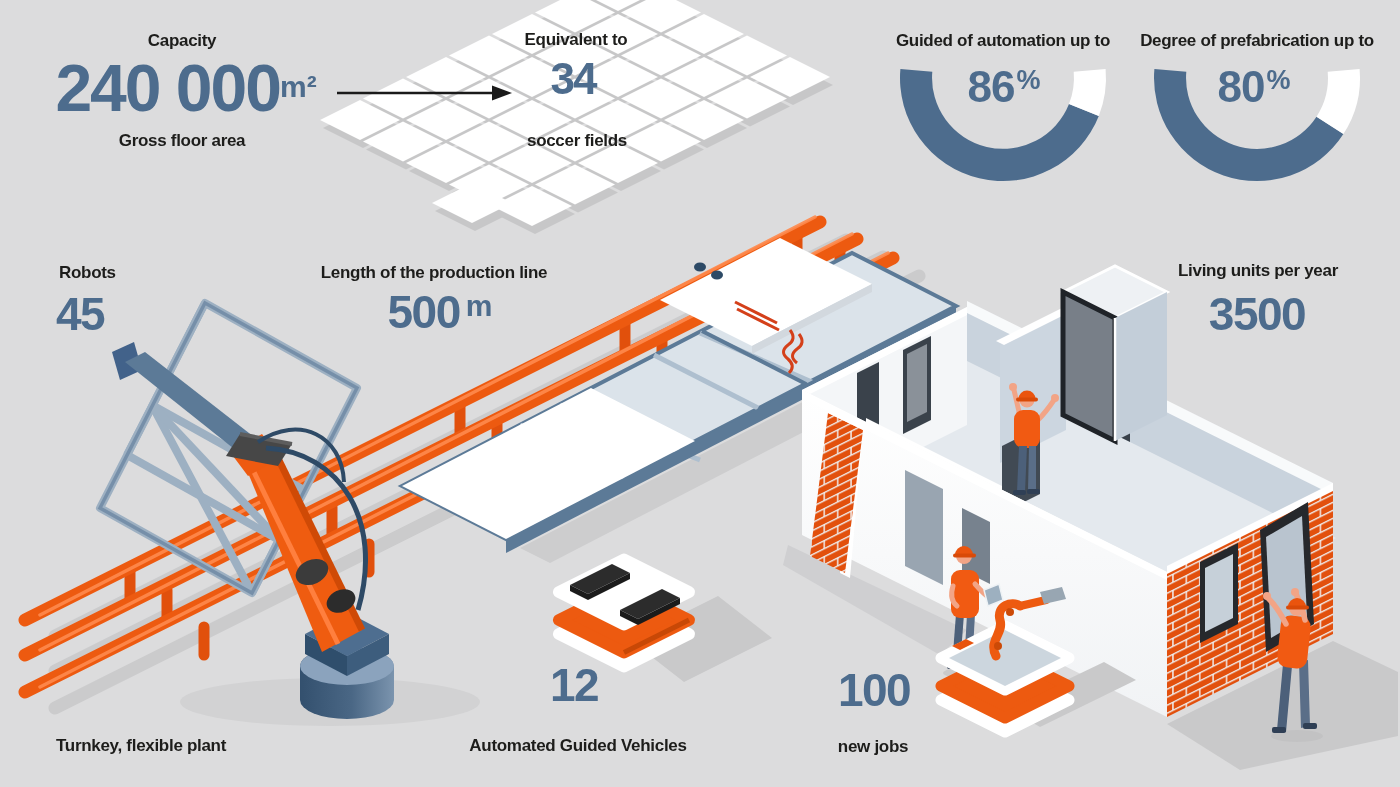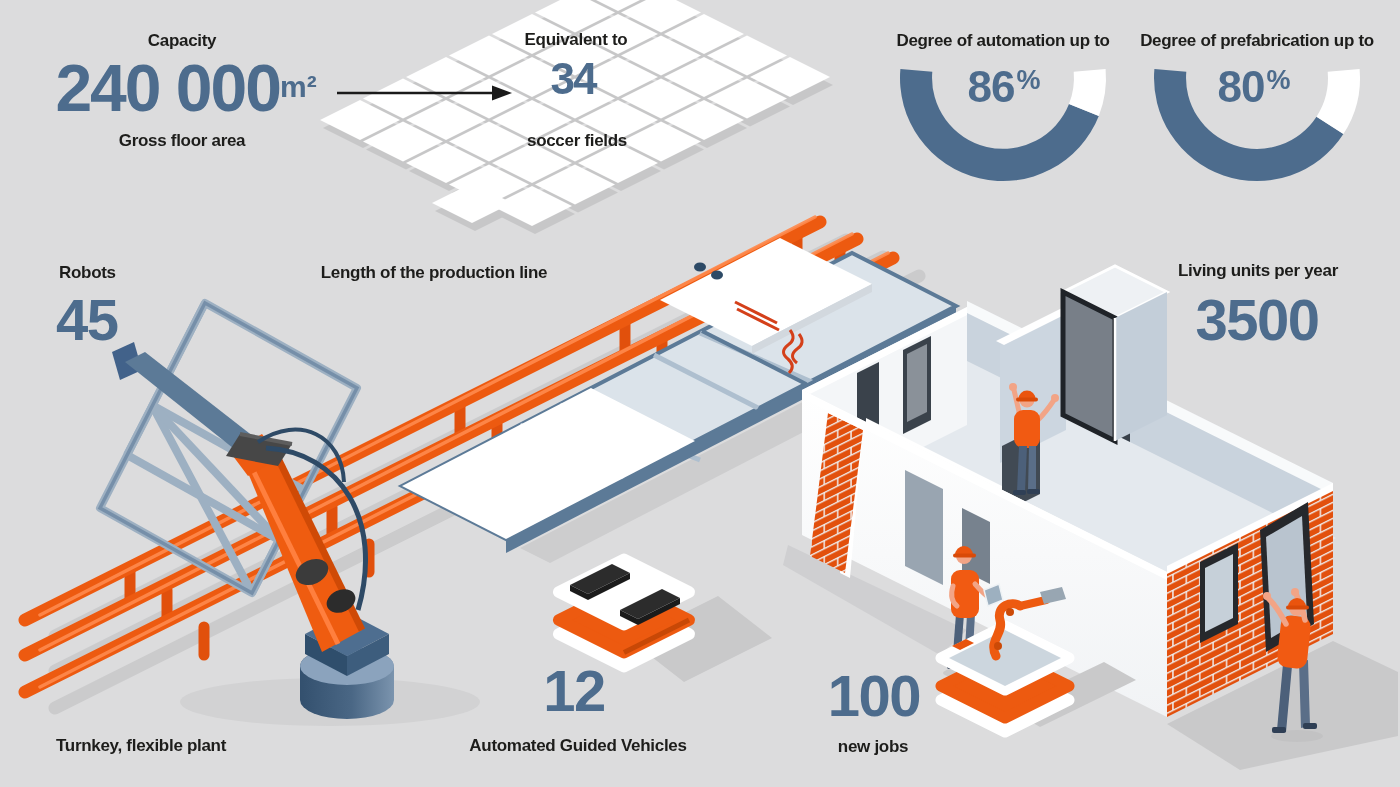--- a/index.html
+++ b/index.html
@@ -5,21 +5,21 @@
   html,body{margin:0;padding:0;background:#9a9a9a;}
   .stage{position:relative;width:1400px;height:787px;background:#dcdcdd;overflow:hidden;
          font-family:"Liberation Sans","DejaVu Sans",sans-serif;}
   #scene{position:absolute;left:0;top:0;width:1400px;height:787px;display:block;}
   .t{position:absolute;font-weight:bold;white-space:nowrap;line-height:1;}
   .c{transform:translateX(-50%);}
   .lbl{font-size:17px;color:#1d1d1b;letter-spacing:-0.3px;}
   .num{color:#4d6c8d;letter-spacing:-2px;}
   .hero{font-size:66px;}
   .hero34{font-size:44px;}
-  .stat{font-size:58px;letter-spacing:-1.5px;}
+  .stat{font-size:46px;letter-spacing:-1.5px;}
   .gnum{font-size:44px;letter-spacing:-1px;}
   .unit{font-size:30px;letter-spacing:0;position:relative;top:-14px;margin-left:0;}
   .gunit{font-size:27px;letter-spacing:0;position:relative;top:-13px;margin-left:2px;}
 </style>
 </head>
 <body>
 
 <div class="stage">
 
 <svg id="scene" viewBox="0 0 1400 787">
@@ -358,30 +358,31 @@
 </svg>
 
 <div class="t lbl c" style="left:182px;top:32px">Capacity</div>
 <div class="t c" style="left:186px;top:55px"><span class="num hero">240 000</span><span class="num unit">m²</span></div>
 <div class="t lbl c" style="left:182px;top:132px">Gross floor area</div>
 
 <div class="t lbl c" style="left:576px;top:31px">Equivalent to</div>
 <div class="t num hero34 c" style="left:573px;top:57px">34</div>
 <div class="t lbl c" style="left:577px;top:132px">soccer fields</div>
 
-<div class="t lbl c" style="left:1003px;top:32px">Degree of automation up to</div>
+<div class="t lbl c" style="left:1003px;top:32px">Guided of automation up to</div>
 <div class="t c" style="left:1004px;top:65px"><span class="num gnum">86</span><span class="num gunit">%</span></div>
 
 <div class="t lbl c" style="left:1257px;top:32px">Degree of prefabrication up to</div>
 <div class="t c" style="left:1254px;top:65px"><span class="num gnum">80</span><span class="num gunit">%</span></div>
 
 <div class="t lbl" style="left:59px;top:264px">Robots</div>
 <div class="t num stat" style="left:56px;top:291px">45</div>
 
 <div class="t lbl c" style="left:434px;top:264px">Length of the production line</div>
+<div class="t c" style="left:440px;top:289px"><span class="num stat">500</span><span class="num unit" style="top:-12px;margin-left:6px">m</span></div>
 
 <div class="t lbl c" style="left:1258px;top:262px">Living units per year</div>
 <div class="t num stat c" style="left:1257px;top:291px">3500</div>
 
 <div class="t lbl" style="left:56px;top:737px">Turnkey, flexible plant</div>
 
 <div class="t num stat c" style="left:574px;top:662px">12</div>
 <div class="t lbl c" style="left:578px;top:737px">Automated Guided Vehicles</div>
 
 <div class="t num stat c" style="left:874px;top:667px">100</div>

